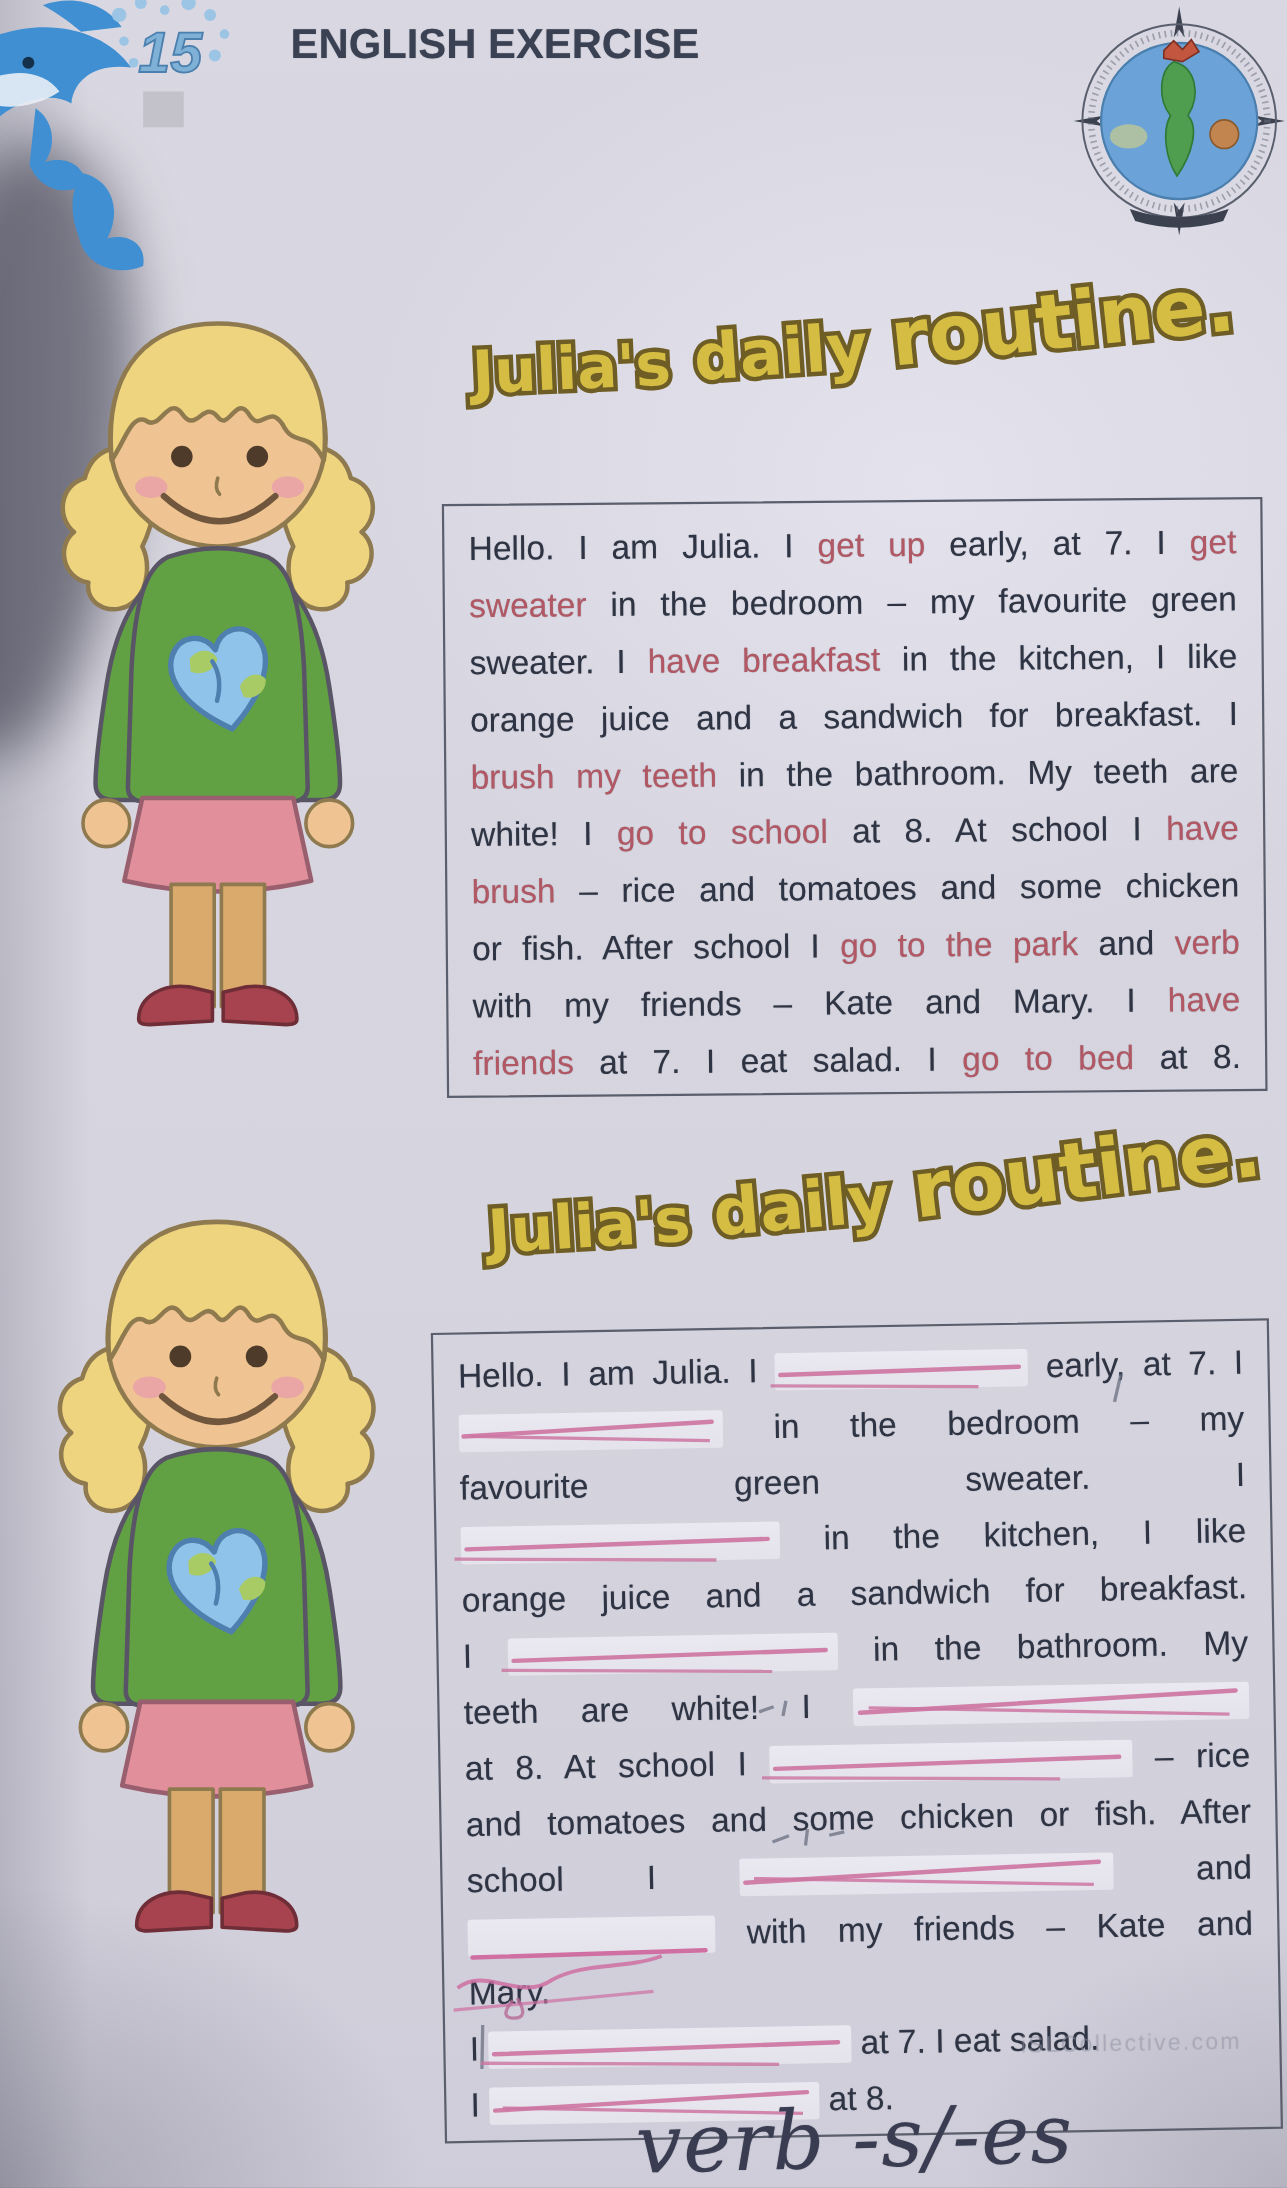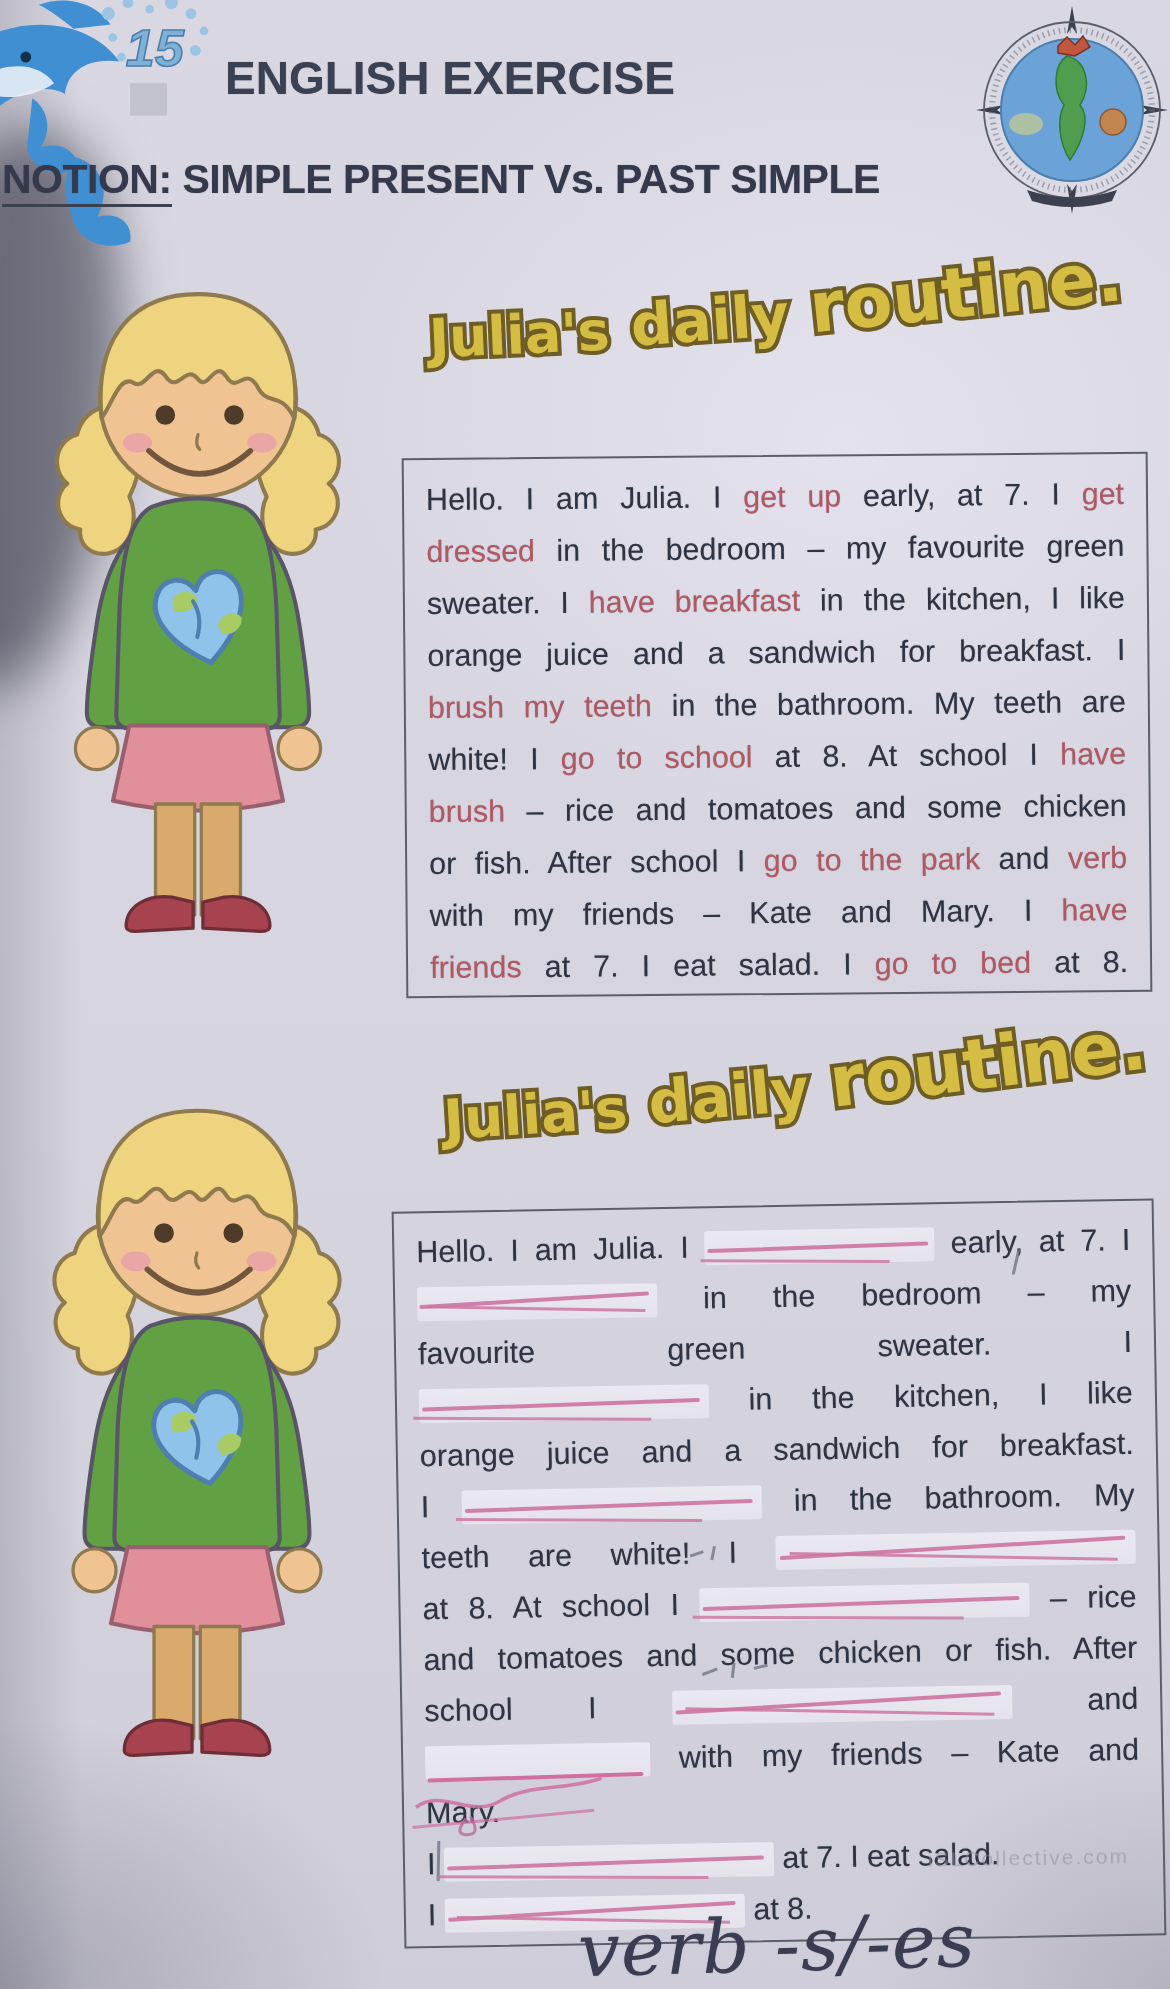--- a/index.html
+++ b/index.html
@@ -16,21 +16,21 @@
   }
   .corner-shadow{
     position:absolute;left:-80px;top:130px;width:200px;height:560px;
     background:rgba(40,40,56,.55);filter:blur(26px);
     transform:rotate(7deg);border-radius:40% 60% 55% 45%;
   }
   
   .hdr-titles{position:absolute;left:170px;top:20px;width:560px;text-align:center;}
   .school-line{font-size:40px;font-weight:bold;color:#3a4153;letter-spacing:-.5px;
     text-shadow:0 0 1px rgba(58,65,83,.5);white-space:nowrap;}
-  .exercise-line{font-size:46px;font-weight:bold;color:#3a4153;margin-top:31px;
+  .exercise-line{font-size:38px;font-weight:bold;color:#3a4153;
     text-shadow:0 0 1px rgba(58,65,83,.5);}
   .notion{position:absolute;left:2px;top:156px;font-size:41px;font-weight:bold;
     color:#343a4c;letter-spacing:-.5px;text-shadow:0 0 1px rgba(52,58,76,.5);white-space:nowrap;}
   .notion .lbl{border-bottom:3px solid #3c4150;padding-bottom:2px;}
   .shark{position:absolute;left:-14px;top:-6px;width:235px;height:250px;overflow:visible;}
   .globe{position:absolute;left:972px;top:4px;width:200px;height:232px;overflow:visible;}
   
   .bubble{position:absolute;white-space:nowrap;font-weight:bold;
     font-family:"DejaVu Sans",sans-serif;}
   .bubble .bw{position:relative;display:inline-block;margin-right:16px;}
@@ -156,31 +156,28 @@
     <circle cx="100" cy="106" r="88" fill="none" stroke="#5a5f6e" stroke-width="1.8"></circle>
     <circle cx="100" cy="106" r="80" fill="none" stroke="#6a7080" stroke-width="6" stroke-dasharray="1.5 4" opacity="0.55"></circle>
     <circle cx="100" cy="106" r="71" fill="#6ba3d8" stroke="#4a7fae" stroke-width="2"></circle>
     <path d="M95,52 C115,57 120,82 108,101 C118,112 112,136 98,156 C88,141 84,116 92,101 C80,86 82,60 95,52 Z" fill="#4f9e4f" stroke="#2f7a35" stroke-width="1.5"></path>
     <ellipse cx="54" cy="120" rx="17" ry="11" fill="#b9c69a" opacity="0.85"></ellipse>
     <circle cx="141" cy="118" r="13" fill="#c2854f" stroke="#8a5a2e" stroke-width="1.5"></circle>
     <path d="M86,42 l9,-9 8,8 8,-9 7,11 -15,9 -17,-3 z" fill="#c2563e" stroke="#7e3022" stroke-width="1.5"></path>
     <path d="M55,186 Q100,201 145,186 L140,197 Q100,209 60,197 Z" fill="#3c4150"></path>
   </svg>
 
-  <div class="notion">
-    <span class="lbl">NOTION:</span><span> SIMPLE PRESENT Vs. PAST SIMPLE</span>
-  </div>
 
   <svg class="girl girl1" viewBox="0 0 200 432">
     <use href="#girl-shape"></use>
   </svg>
   <div class="bubble title1"><span class="bw" style="font-size: 54px;"><span class="stroke">Julia's</span><span class="fill">Julia's</span></span> <span class="bw" style="font-size: 58px;"><span class="stroke">daily</span><span class="fill">daily</span></span> <span class="bw" style="font-size: 70px;"><span class="stroke">routine.</span><span class="fill">routine.</span></span> </div>
   <div class="textbox box1">
       <div class="tline"><span>Hello. I am Julia. I </span><span class="red">get up</span><span> early, at 7. I </span><span class="red">get</span></div>
-      <div class="tline"><span class="red">dressed</span><span> in the bedroom – my favourite green</span></div>
+      <div class="tline"><span class="red">sweater</span><span> in the bedroom – my favourite green</span></div>
       <div class="tline"><span>sweater. I </span><span class="red">have breakfast</span><span> in the kitchen, I like</span></div>
       <div class="tline"><span>orange juice and a sandwich for breakfast. I</span></div>
       <div class="tline"><span class="red">brush my teeth</span><span> in the bathroom. My teeth are</span></div>
       <div class="tline"><span>white! I </span><span class="red">go to school</span><span> at 8. At school I </span><span class="red">have</span></div>
       <div class="tline"><span class="red">brush</span><span> – rice and tomatoes and some chicken</span></div>
       <div class="tline"><span>or fish. After school I </span><span class="red">go to the park</span><span> and </span><span class="red">verb</span></div>
       <div class="tline"><span>with my friends – Kate and Mary. I </span><span class="red">have</span></div>
       <div class="tline"><span class="red">friends</span><span> at 7. I eat salad. I </span><span class="red">go to bed</span><span> at 8.</span></div>
     </div>
 

